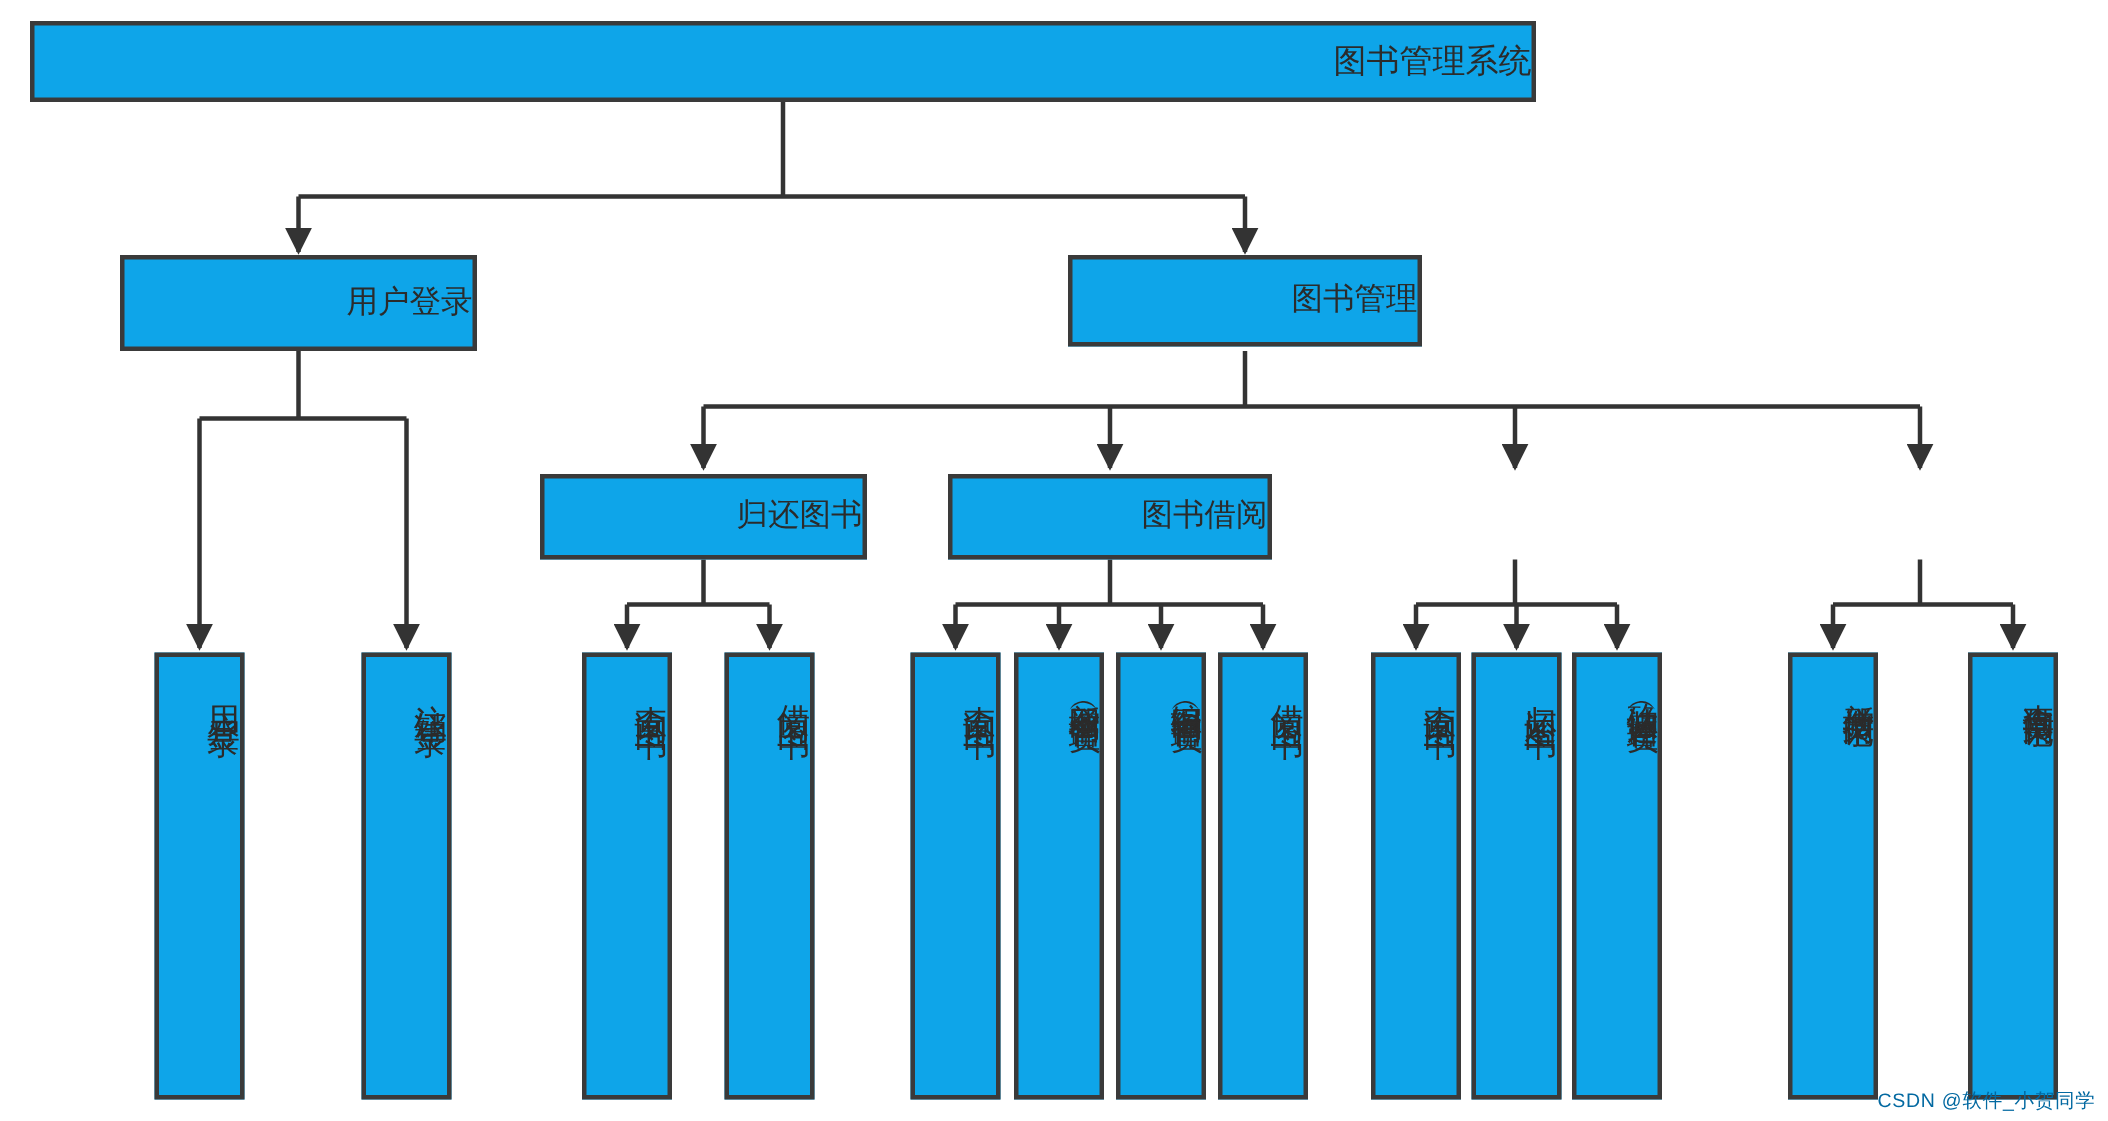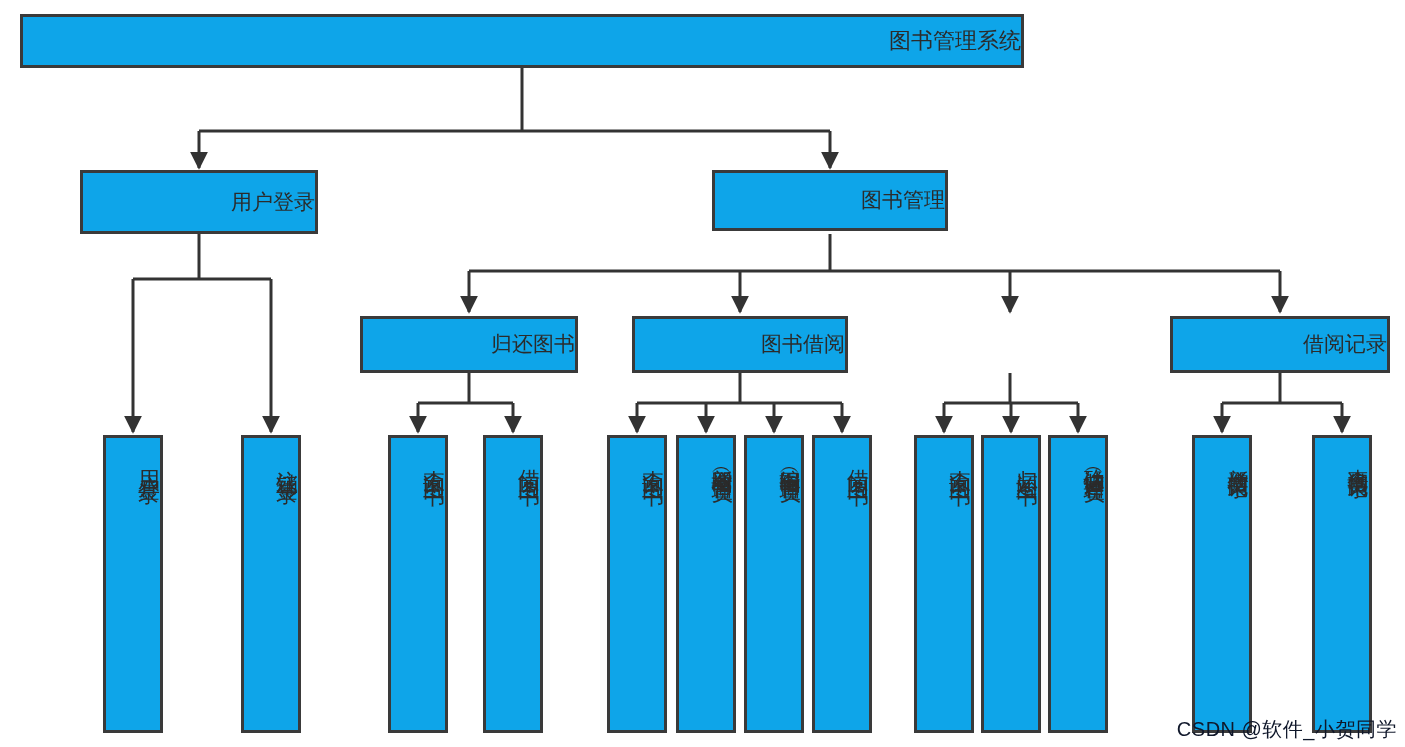--- a/index.html
+++ b/index.html
@@ -43,22 +43,22 @@
     letter-spacing:5px;
     line-height:1;
     white-space:pre;
   }
   .node.v.tight .label{font-size:21px;letter-spacing:2px;}
 
   #watermark{
     position:absolute;
     right:8px;
     bottom:4px;
-    font-size:20px;
-    color:#0f172a;
+    font-size:13px;
+    color:#0369a1;
     letter-spacing:0.5px;
     white-space:nowrap;
     user-select:none;
   }
 </style>
 </head>
 <body>
 
 <div id="canvas">
 
@@ -122,23 +122,20 @@
   <div class="node h" style="left:712px;top:170px;width:236px;height:61px;">
     <span class="label">图书管理</span>
   </div>
 
   <div class="node h" style="left:360px;top:316px;width:218px;height:57px;">
     <span class="label">归还图书</span>
   </div>
   <div class="node h" style="left:632px;top:316px;width:216px;height:57px;">
     <span class="label">图书借阅</span>
   </div>
-  <div class="node h" style="left:1170px;top:316px;width:220px;height:57px;">
-    <span class="label">借阅记录</span>
-  </div>
 
   <div class="node v" style="left:103px;top:435px;width:60px;height:298px;">
     <span class="label">用户登录</span>
   </div>
   <div class="node v" style="left:241px;top:435px;width:60px;height:298px;">
     <span class="label">注销登录</span>
   </div>
 
   <div class="node v" style="left:388px;top:435px;width:60px;height:298px;">
     <span class="label">查询图书</span>

